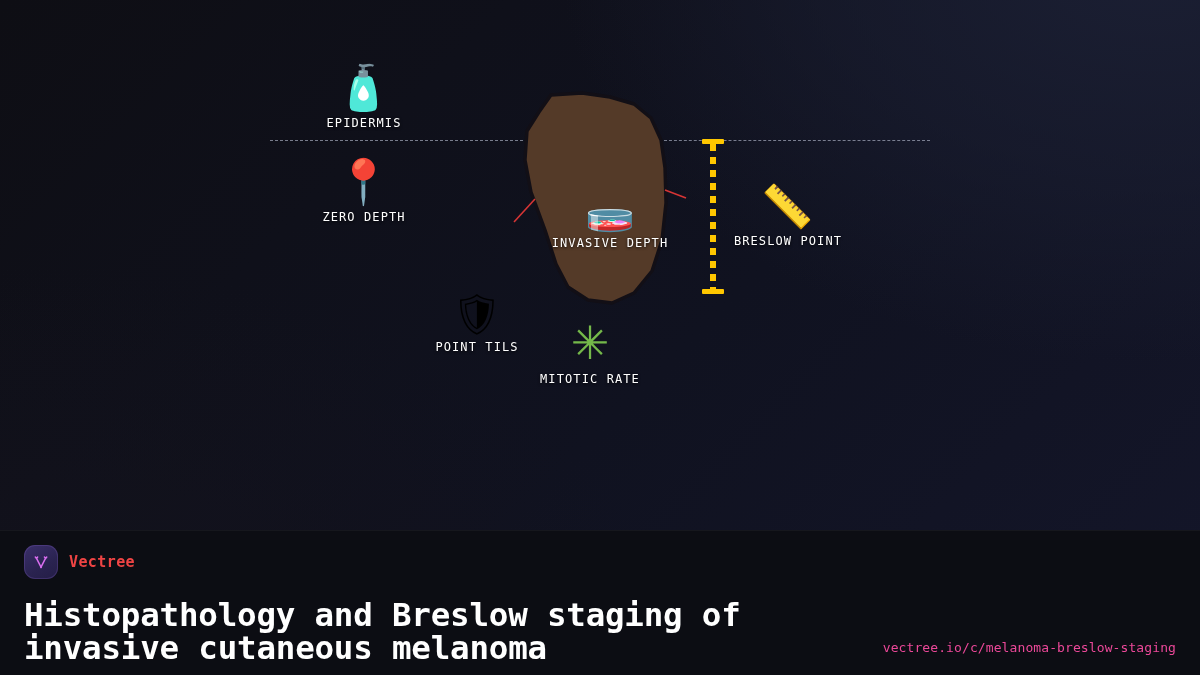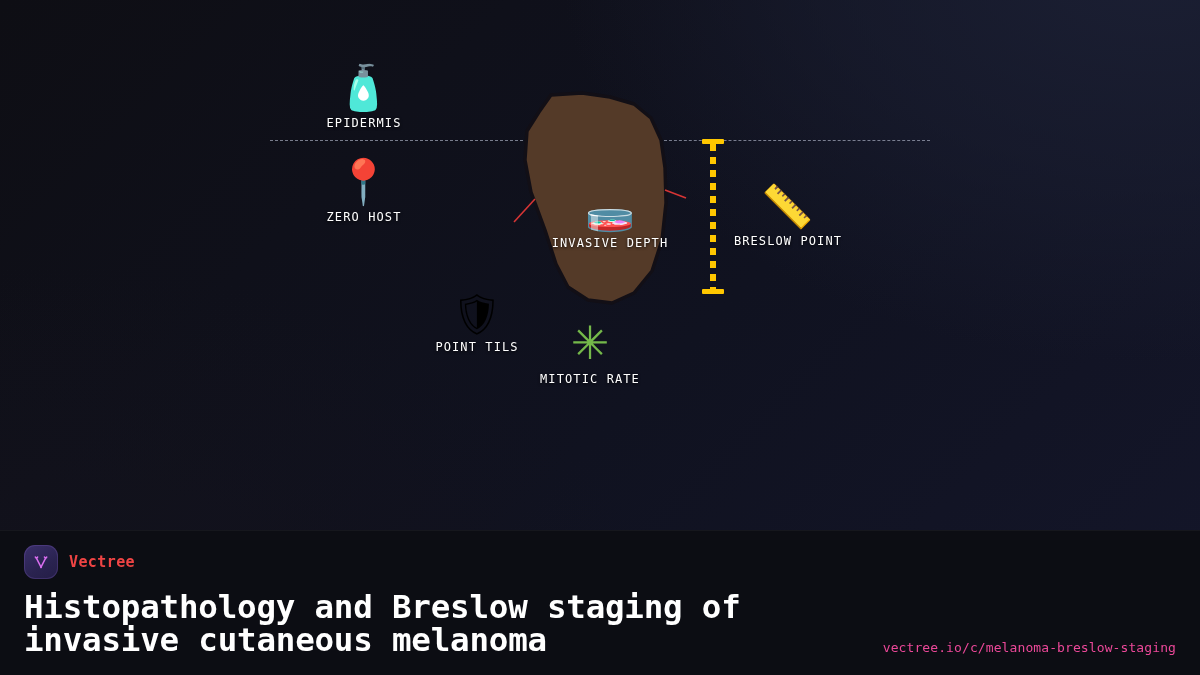--- a/index.html
+++ b/index.html
@@ -76,21 +76,21 @@
     width:34px; height:34px; border-radius:11px;
     background:linear-gradient(150deg,#3b2f6b 0%,#2a2350 60%,#241d46 100%);
     display:flex; align-items:center; justify-content:center;
     box-shadow:0 0 0 1px rgba(150,110,220,.22) inset;
   }
   #brandname {
     font-family:"DejaVu Sans Mono","Liberation Mono",monospace;
     font-weight:700; font-size:15px; color:#ef4444; letter-spacing:.4px;
   }
   #title {
-    position:absolute; left:24px; top:60px; width:880px;
+    position:absolute; left:24px; top:68px; width:880px;
     font-family:"DejaVu Sans Mono","Liberation Mono",monospace;
     font-weight:700; font-size:32.5px; line-height:33px;
     color:#ffffff; letter-spacing:-0.2px;
   }
   #url {
     position:absolute; right:24px; bottom:20px;
     font-family:"DejaVu Sans Mono","Liberation Mono",monospace;
     font-size:13px; color:#ec4899; letter-spacing:.1px;
   }
 </style>
@@ -118,21 +118,21 @@
       <span class="cap bot"></span>
     </div>
 
     <div class="node" style="left:284px; top:66px; width:160px;">
       <span class="glyph" style="font-size:44px;">🧴</span>
       <span class="caption">EPIDERMIS</span>
     </div>
 
     <div class="node" style="left:284px; top:160px; width:160px;">
       <span class="glyph" style="font-size:44px;">📍</span>
-      <span class="caption">ZERO HOST</span>
+      <span class="caption">ZERO DEPTH</span>
     </div>
 
     <div class="node" style="left:530px; top:190px; width:160px;">
       <span class="glyph" style="font-size:40px;">🧫</span>
       <span class="caption">INVASIVE DEPTH</span>
     </div>
 
     <div class="node" style="left:708px; top:186px; width:160px;">
       <span class="glyph" style="font-size:42px;">📏</span>
       <span class="caption">BRESLOW POINT</span>

